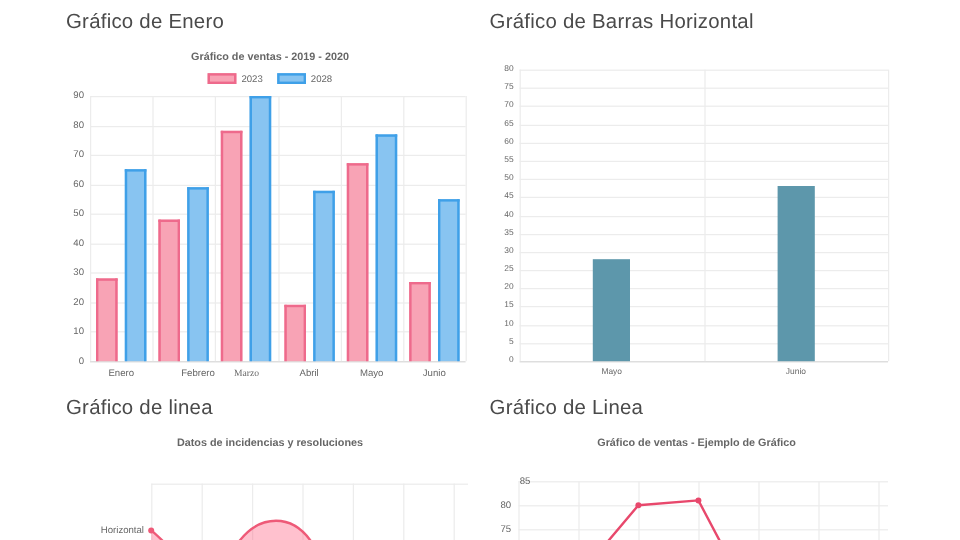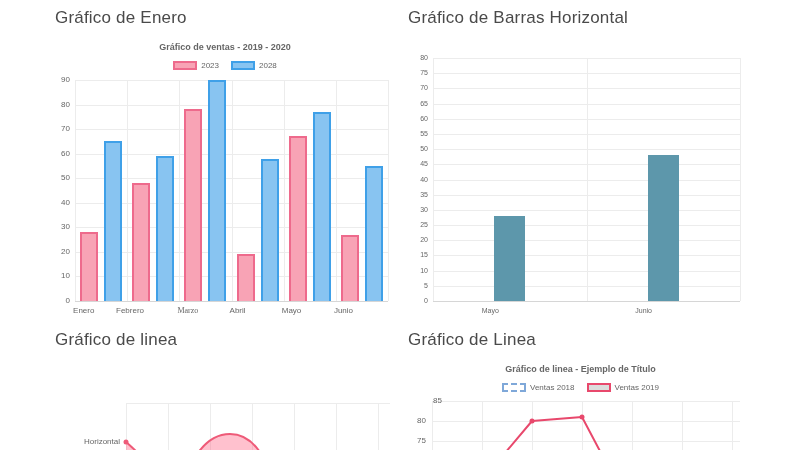--- a/index.html
+++ b/index.html
@@ -23,21 +23,21 @@
     font-size:9px;font-weight:bold;color:#666}
   .c-legend{position:absolute;left:0;right:0;top:23px;height:12px;
     display:flex;justify-content:center;align-items:center;gap:12px}
   .c-legend-item{display:flex;align-items:center;gap:4px;cursor:pointer}
   .c-legend-box{width:24px;height:9px;box-sizing:border-box;border:2px solid transparent}
   .c-legend-label{font-size:8px;color:#666;white-space:nowrap}
 
   .c-hgrid{position:absolute;height:1px;background:#ececec}
   .c-vgrid{position:absolute;width:1px;background:#ececec}
   .c-ylab{position:absolute;text-align:right;color:#666;height:10px;line-height:10px}
-  .c-xlab{position:absolute;text-align:left;color:#666;height:10px;line-height:10px}
+  .c-xlab{position:absolute;text-align:center;color:#666;height:10px;line-height:10px}
   .c-bar{position:absolute;box-sizing:border-box}
   .c-svg{position:absolute;left:0;top:0}
 </style>
 </head>
 <body>
 
 <h2 class="sec-h" id="sh1">Gráfico de Enero</h2>
 <h2 class="sec-h" id="sh2">Gráfico de Barras Horizontal</h2>
 <h2 class="sec-h" id="sh3">Gráfico de linea</h2>
 <h2 class="sec-h" id="sh4">Gráfico de Linea</h2>
@@ -77,21 +77,21 @@
     <div class="c-vgrid" style="left: 20px; top: 44px; height: 221px;"></div>
     <div class="c-vgrid" style="left: 72.1667px; top: 44px; height: 221px;"></div>
     <div class="c-vgrid" style="left: 124.333px; top: 44px; height: 221px;"></div>
     <div class="c-vgrid" style="left: 176.5px; top: 44px; height: 221px;"></div>
     <div class="c-vgrid" style="left: 228.667px; top: 44px; height: 221px;"></div>
     <div class="c-vgrid" style="left: 280.833px; top: 44px; height: 221px;"></div>
     <div class="c-vgrid" style="left: 333px; top: 44px; height: 221px;"></div>
     <div class="c-xlab" style="left: 18.0833px; width: 56px; top: 270px; font-size: 8px;">Enero</div>
     <div class="c-bar" style="left: 25.0833px; width: 18px; top: 196.244px; height: 68.7556px; background: rgb(248, 163, 181); border-top: 2px solid rgb(238, 106, 140); border-right: 2px solid rgb(238, 106, 140); border-bottom: none; border-left: 2px solid rgb(238, 106, 140); border-image: initial;"></div>
     <div class="c-bar" style="left: 49.0833px; width: 18px; top: 105.389px; height: 159.611px; background: rgb(136, 196, 241); border-top: 2px solid rgb(63, 160, 232); border-right: 2px solid rgb(63, 160, 232); border-bottom: none; border-left: 2px solid rgb(63, 160, 232); border-image: initial;"></div>
-    <div class="c-xlab" style="left: 61px; width: 56px; top: 270px; font-size: 8px;">Febrero</div>
+    <div class="c-xlab" style="left: 82px; width: 56px; top: 270px; font-size: 8px;">Febrero</div>
     <div class="c-bar" style="left: 77.25px; width: 18px; top: 147.133px; height: 117.867px; background: rgb(248, 163, 181); border-top: 2px solid rgb(238, 106, 140); border-right: 2px solid rgb(238, 106, 140); border-bottom: none; border-left: 2px solid rgb(238, 106, 140); border-image: initial;"></div>
     <div class="c-bar" style="left: 101.25px; width: 18px; top: 120.122px; height: 144.878px; background: rgb(136, 196, 241); border-top: 2px solid rgb(63, 160, 232); border-right: 2px solid rgb(63, 160, 232); border-bottom: none; border-left: 2px solid rgb(63, 160, 232); border-image: initial;"></div>
     <div class="c-xlab" style="left: 122.417px; width: 56px; top: 270px; font-size: 8px; font-family: Liberation Serif, serif;">Marzo</div>
     <div class="c-bar" style="left: 129.417px; width: 18px; top: 73.4667px; height: 191.533px; background: rgb(248, 163, 181); border-top: 2px solid rgb(238, 106, 140); border-right: 2px solid rgb(238, 106, 140); border-bottom: none; border-left: 2px solid rgb(238, 106, 140); border-image: initial;"></div>
     <div class="c-bar" style="left: 153.417px; width: 18px; top: 44px; height: 221px; background: rgb(136, 196, 241); border-top: 2px solid rgb(63, 160, 232); border-right: 2px solid rgb(63, 160, 232); border-bottom: none; border-left: 2px solid rgb(63, 160, 232); border-image: initial;"></div>
     <div class="c-xlab" style="left: 174.583px; width: 56px; top: 270px; font-size: 8px;">Abril</div>
     <div class="c-bar" style="left: 181.583px; width: 18px; top: 218.344px; height: 46.6556px; background: rgb(248, 163, 181); border-top: 2px solid rgb(238, 106, 140); border-right: 2px solid rgb(238, 106, 140); border-bottom: none; border-left: 2px solid rgb(238, 106, 140); border-image: initial;"></div>
     <div class="c-bar" style="left: 205.583px; width: 18px; top: 122.578px; height: 142.422px; background: rgb(136, 196, 241); border-top: 2px solid rgb(63, 160, 232); border-right: 2px solid rgb(63, 160, 232); border-bottom: none; border-left: 2px solid rgb(63, 160, 232); border-image: initial;"></div>
     <div class="c-xlab" style="left: 226.75px; width: 56px; top: 270px; font-size: 8px;">Mayo</div>
     <div class="c-bar" style="left: 233.75px; width: 18px; top: 100.478px; height: 164.522px; background: rgb(248, 163, 181); border-top: 2px solid rgb(238, 106, 140); border-right: 2px solid rgb(238, 106, 140); border-bottom: none; border-left: 2px solid rgb(238, 106, 140); border-image: initial;"></div>
@@ -137,49 +137,40 @@
     <div class="c-ylab" style="left: 0px; width: 20px; top: 17px; font-size: 7px;">80</div>
     <div class="c-vgrid" style="left: 25px; top: 22px; height: 243px;"></div>
     <div class="c-vgrid" style="left: 178.5px; top: 22px; height: 243px;"></div>
     <div class="c-vgrid" style="left: 332px; top: 22px; height: 243px;"></div>
     <div class="c-xlab" style="left: 73.75px; width: 56px; top: 270px; font-size: 7px;">Mayo</div>
     <div class="c-bar" style="left: 86.25px; width: 31px; top: 179.95px; height: 85.05px; background: rgb(93, 151, 171);"></div>
     <div class="c-xlab" style="left: 227.25px; width: 56px; top: 270px; font-size: 7px;">Junio</div>
     <div class="c-bar" style="left: 239.75px; width: 31px; top: 119.2px; height: 145.8px; background: rgb(93, 151, 171);"></div>
   </div>
 <div class="chart" id="chart3">
+    <div class="c-title">Datos de incidencias y resoluciones</div>
     <div class="c-hgrid" style="left: 71px; top: 45px; width: 264px;"></div>
     <div class="c-vgrid" style="left: 71px; top: 45px; height: 47px;"></div>
     <div class="c-vgrid" style="left: 113px; top: 45px; height: 47px;"></div>
     <div class="c-vgrid" style="left: 155px; top: 45px; height: 47px;"></div>
     <div class="c-vgrid" style="left: 197px; top: 45px; height: 47px;"></div>
     <div class="c-vgrid" style="left: 239px; top: 45px; height: 47px;"></div>
     <div class="c-vgrid" style="left: 281px; top: 45px; height: 47px;"></div>
     <div class="c-vgrid" style="left: 323px; top: 45px; height: 47px;"></div>
     <div class="c-ylab" style="left: 0px; width: 65px; top: 79px; font-size: 8px;">Horizontal</div>
     <svg width="340" height="92" class="c-svg">
       <path d="M71,84 C76,88 82,94 89,101 L71,101 Z" fill="rgba(255,99,132,0.4)"></path>
       <path d="M71,84 C76,88 82,94 89,101" fill="none" stroke="#ee5a78" stroke-width="2" stroke-linejoin="round" stroke-linecap="round"></path>
       <path d="M139,101 C149,84 162,76 175,76 C188,76 200,84 209,101 Z" fill="rgba(255,99,132,0.4)"></path>
       <path d="M139,101 C149,84 162,76 175,76 C188,76 200,84 209,101" fill="none" stroke="#ee5a78" stroke-width="2" stroke-linejoin="round" stroke-linecap="round"></path>
       <circle cx="71" cy="84" r="2.5" fill="#ee5a78"></circle>
     </svg>
   </div>
 <div class="chart" id="chart4">
-    <div class="c-title">Gráfico de linea - Ejemplo de Título</div>
-    <div class="c-legend">
-      <div class="c-legend-item">
-        <div class="c-legend-box" style="background: rgb(255, 255, 255); border-color: rgb(127, 168, 217); border-style: dashed;"></div>
-        <div class="c-legend-label">Ventas 2018</div>
-      </div>
-      <div class="c-legend-item">
-        <div class="c-legend-box" style="background: rgb(220, 220, 220); border-color: rgb(232, 72, 108); border-style: solid;"></div>
-        <div class="c-legend-label">Ventas 2019</div>
-      </div>
-    </div>
+    <div class="c-title">Gráfico de ventas - Ejemplo de Gráfico</div>
     <div class="c-hgrid" style="left: 24px; top: 43px; width: 308px;"></div>
     <div class="c-ylab" style="left: 16px; width: 18px; top: 38px; font-size: 8px;">85</div>
     <div class="c-hgrid" style="left: 24px; top: 63px; width: 308px;"></div>
     <div class="c-ylab" style="left: 0px; width: 18px; top: 58px; font-size: 8px;">80</div>
     <div class="c-hgrid" style="left: 24px; top: 83px; width: 308px;"></div>
     <div class="c-ylab" style="left: 0px; width: 18px; top: 78px; font-size: 8px;">75</div>
     <div class="c-vgrid" style="left: 24px; top: 43px; height: 49px;"></div>
     <div class="c-vgrid" style="left: 74px; top: 43px; height: 49px;"></div>
     <div class="c-vgrid" style="left: 124px; top: 43px; height: 49px;"></div>
     <div class="c-vgrid" style="left: 174px; top: 43px; height: 49px;"></div>

